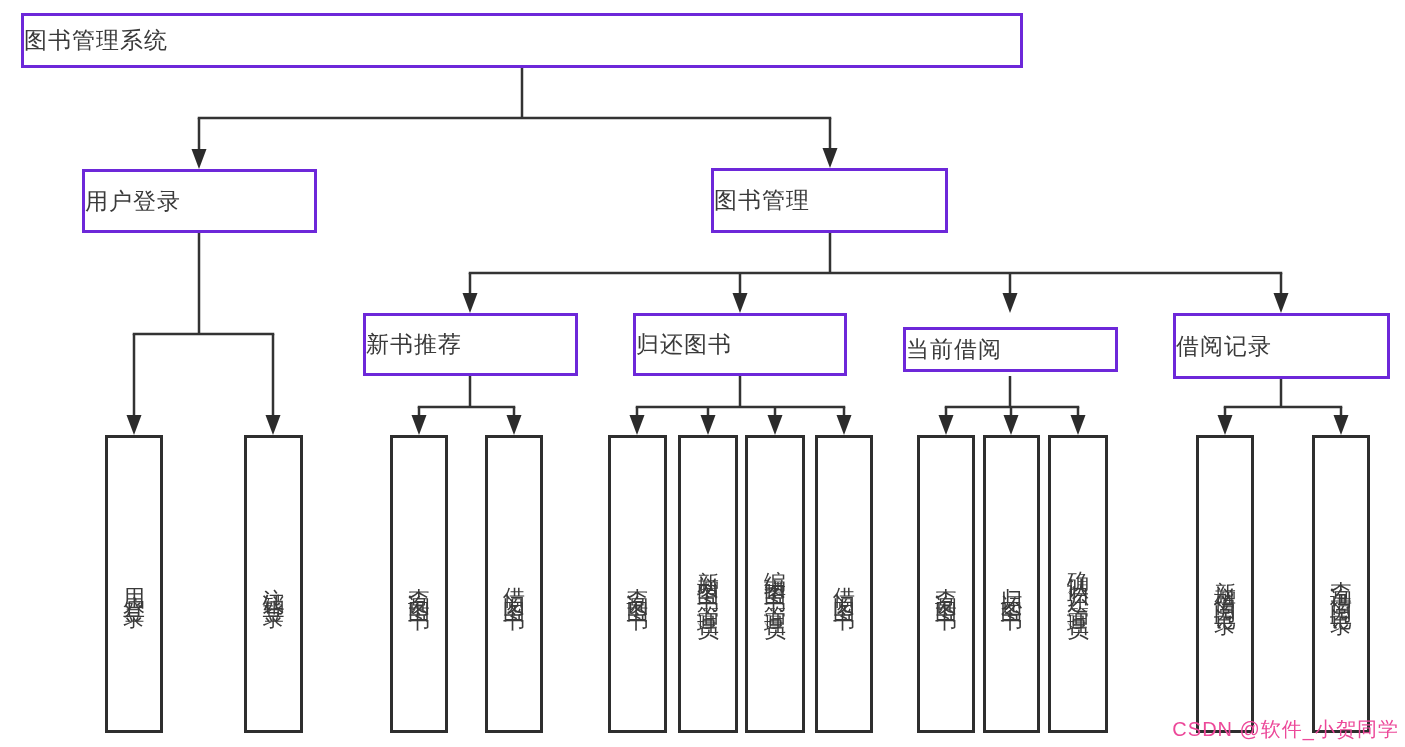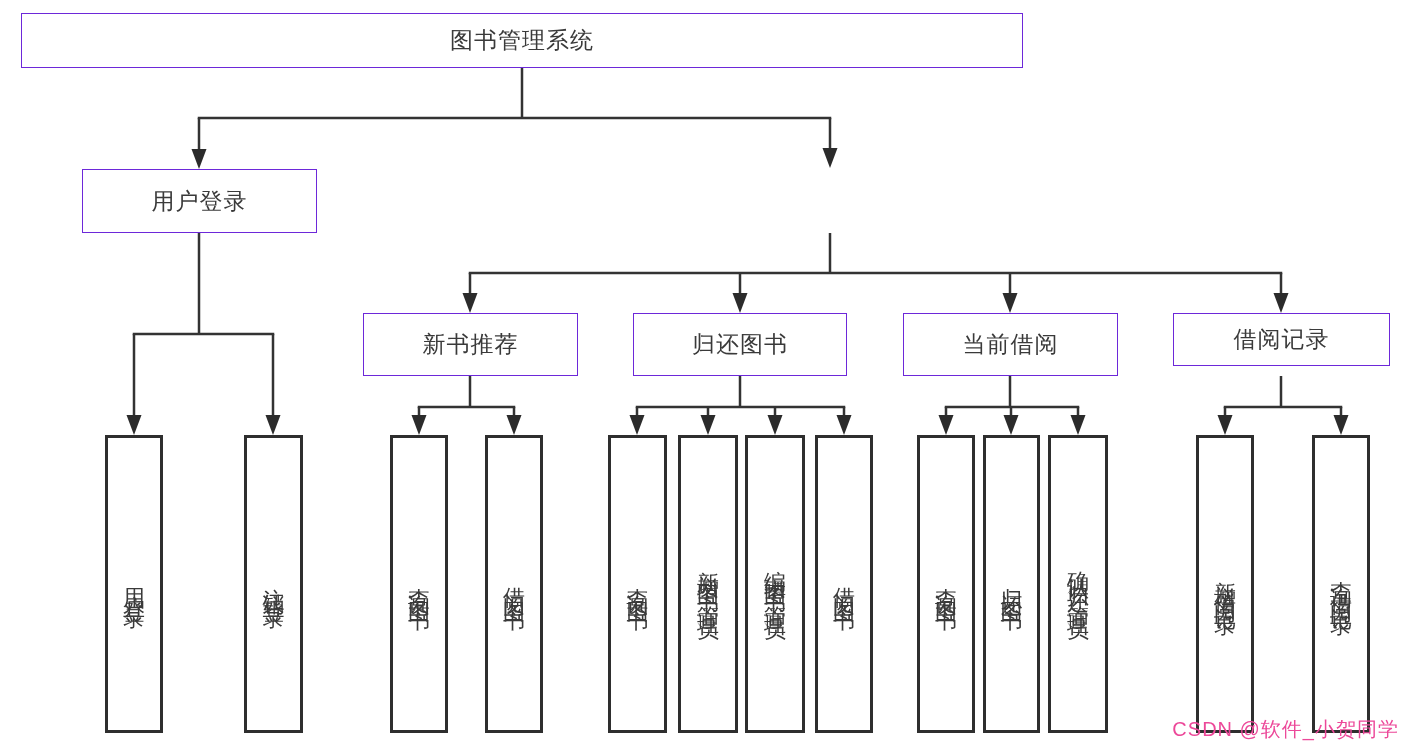--- a/index.html
+++ b/index.html
@@ -8,23 +8,23 @@
     background:#ffffff;
     font-family:"Liberation Sans", sans-serif;
     position:relative;
     overflow:hidden;
   }
   .stage{position:absolute;left:0;top:0;width:1405px;height:747px;}
   svg.connectors{position:absolute;left:0;top:0;z-index:1;}
   .node{
     position:absolute;
     box-sizing:border-box;
-    border:1px solid #6d28d9;
+    border:3px solid #6d28d9;
     background:#ffffff;
-    display:flex;align-items:center;justify-content:center;
+    display:flex;align-items:center;
     z-index:2;
     color:#3a3a3a;
     font-size:23px;
     letter-spacing:1px;
   }
   .leaf{
     position:absolute;
     box-sizing:border-box;
     border:3px solid #2e2e2e;
     background:#ffffff;
@@ -130,31 +130,34 @@
     </g>
   </svg>
 
   <div class="node" style="left:21px;top:13px;width:1002px;height:55px;">
     <span>图书管理系统</span>
   </div>
 
   <div class="node" style="left:82px;top:169px;width:235px;height:64px;">
     <span>用户登录</span>
   </div>
+  <div class="node" style="left:711px;top:168px;width:237px;height:65px;">
+    <span>图书管理</span>
+  </div>
 
   <div class="node" style="left:363px;top:313px;width:215px;height:63px;">
     <span>新书推荐</span>
   </div>
   <div class="node" style="left:633px;top:313px;width:214px;height:63px;">
     <span>归还图书</span>
   </div>
-  <div class="node" style="left:903px;top:313px;width:215px;height:63px;">
+  <div class="node" style="left:903px;top:327px;width:215px;height:45px;">
     <span>当前借阅</span>
   </div>
-  <div class="node" style="left:1173px;top:313px;width:217px;height:53px;">
+  <div class="node" style="left:1173px;top:313px;width:217px;height:66px;">
     <span>借阅记录</span>
   </div>
 
   <div class="leaf" style="left:105px;top:435px;width:58px;height:298px;">
     <span class="vtext">用户登录</span>
   </div>
   <div class="leaf" style="left:244px;top:435px;width:59px;height:298px;">
     <span class="vtext">注销登录</span>
   </div>
 

